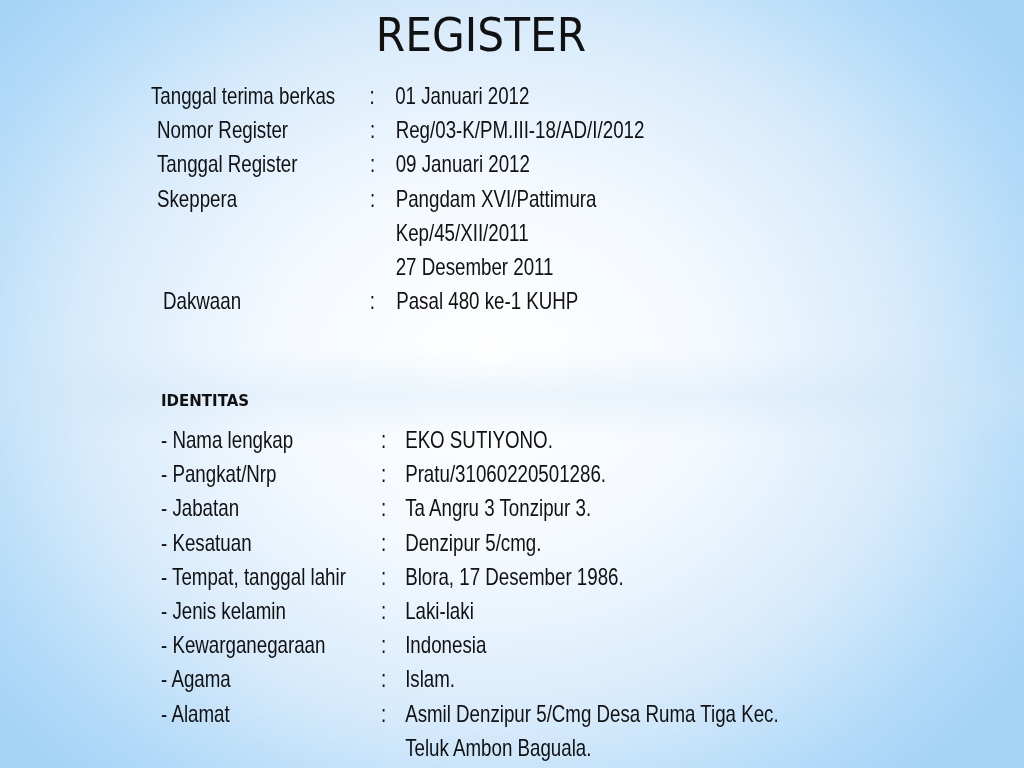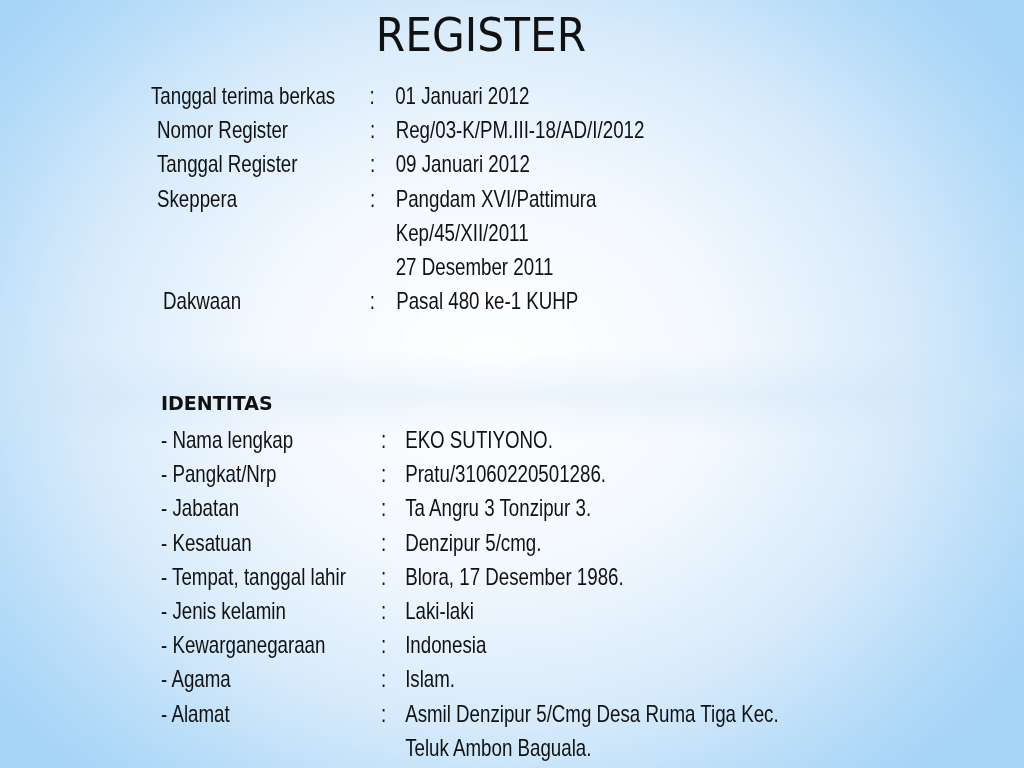--- a/index.html
+++ b/index.html
@@ -16,21 +16,21 @@
   .title {
     position: absolute; left: 0; width: 962px; top: 8px; text-align: center;
     font-size: 46px; font-family: "DejaVu Sans", sans-serif; font-weight: normal;
     letter-spacing: 0px; transform: scaleX(0.92);
   }
   .row { position: absolute; font-size: 24px; white-space: nowrap; transform-origin: left top; transform: scaleX(0.78); }
   .lbl { position: absolute; }
   .colon { position: absolute; }
   .val { position: absolute; }
   .heading {
-    position: absolute; left: 161px; top: 392px; font-size: 19px; font-weight: bold;
+    position: absolute; left: 161px; top: 392px; font-size: 15px; font-weight: bold;
     font-family: "DejaVu Sans", sans-serif;
   }
 </style>
 </head>
 <body>
 
 <div class="band"></div>
 
 <div class="title">REGISTER</div>
 

